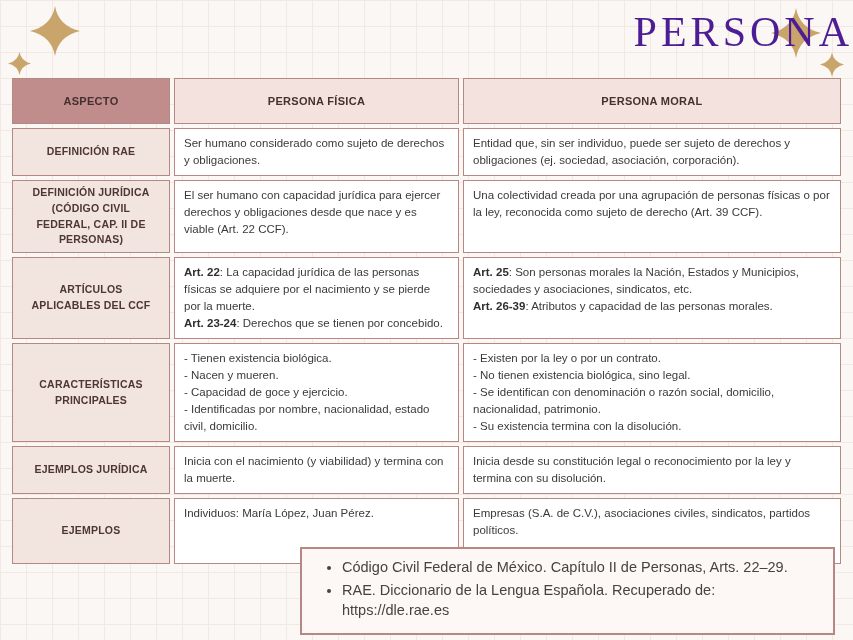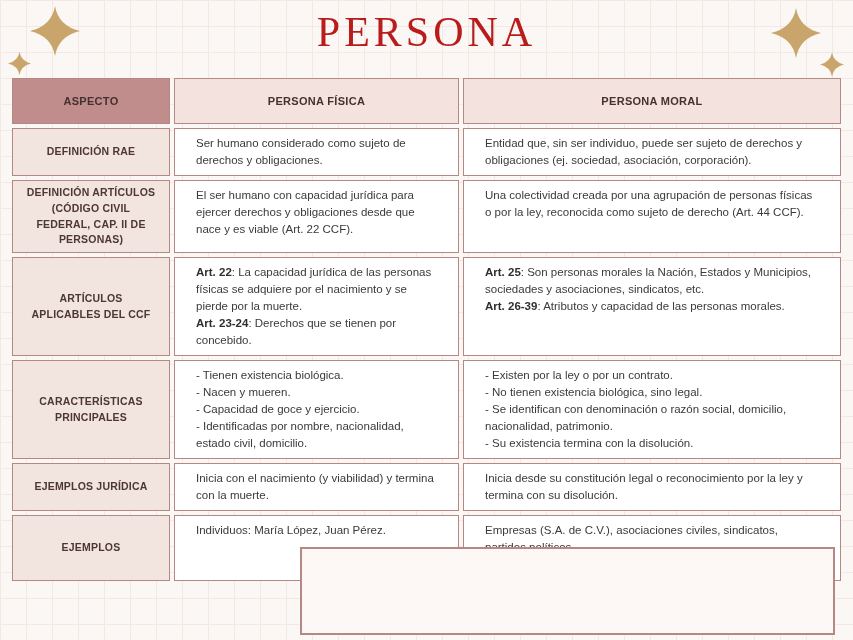--- a/index.html
+++ b/index.html
@@ -8,24 +8,24 @@
     background-color:#fbf7f4;
     background-image:
       linear-gradient(#f4e8e4 1px, transparent 1px),
       linear-gradient(90deg, #f4e8e4 1px, transparent 1px);
     background-size:26px 26px;
     font-family:"Liberation Sans", sans-serif;
     -webkit-font-smoothing:antialiased;
   }
   .title{
     position:absolute;top:8px;left:0;width:100%;
-    text-align:center;
+    text-align:right;
     font-family:"Liberation Serif", serif;
     font-size:42px;font-weight:500;letter-spacing:4px;
-    color:#b91c1c;margin:0;
+    color:#4c1d95;margin:0;
   }
   .sparkle{position:absolute;display:block;}
 
   .table-wrap{position:absolute;left:8px;top:74px;width:837px;}
   table.persona{
     width:100%;table-layout:fixed;
     border-collapse:separate;border-spacing:4px;
   }
   table.persona th, table.persona td{
     border:1.5px solid #b58884;
@@ -39,21 +39,21 @@
   th.hdr-light{background:#f3e2de;color:#46312f;margin-left:28px;}
   td.label{
     background:#f2e4df;color:#4c3734;
     font-size:10.5px;font-weight:bold;text-align:center;
     vertical-align:middle;padding:4px 12px;line-height:1.5;
     letter-spacing:.2px;
   }
   td.body{
     background:#ffffff;color:#3a3a3a;
     font-size:11.5px;vertical-align:top;
-    padding:6px 21px;line-height:1.48;
+    padding:6px 9px;line-height:1.48;
   }
   td.body strong{color:#2f2f2f;text-align:right;}
 
   .refs{
     position:absolute;left:300px;top:547px;width:535px;min-height:88px;
     box-sizing:border-box;
     border:2px solid #b58884;background:#fdf8f6;
     padding:8px 14px 9px 14px;
   }
   .refs-title{
@@ -94,23 +94,23 @@
       <th class="hdr hdr-dark">ASPECTO</th>
       <th class="hdr hdr-light">PERSONA FÍSICA</th>
       <th class="hdr hdr-light">PERSONA MORAL</th>
     </tr>
     <tr style="height:44px">
       <td class="label">DEFINICIÓN RAE</td>
       <td class="body">Ser humano considerado como sujeto de derechos y obligaciones.</td>
       <td class="body">Entidad que, sin ser individuo, puede ser sujeto de derechos y obligaciones (ej. sociedad, asociación, corporación).</td>
     </tr>
     <tr style="height:66px">
-      <td class="label">DEFINICIÓN ARTÍCULOS (CÓDIGO CIVIL FEDERAL, CAP. II DE PERSONAS)</td>
+      <td class="label">DEFINICIÓN JURÍDICA (CÓDIGO CIVIL FEDERAL, CAP. II DE PERSONAS)</td>
       <td class="body">El ser humano con capacidad jurídica para ejercer derechos y obligaciones desde que nace y es viable (Art. 22 CCF).</td>
-      <td class="body">Una colectividad creada por una agrupación de personas físicas o por la ley, reconocida como sujeto de derecho (Art. 44 CCF).</td>
+      <td class="body">Una colectividad creada por una agrupación de personas físicas o por la ley, reconocida como sujeto de derecho (Art. 39 CCF).</td>
     </tr>
     <tr style="height:77px">
       <td class="label">ARTÍCULOS APLICABLES DEL CCF</td>
       <td class="body"><strong>Art. 22</strong>: La capacidad jurídica de las personas físicas se adquiere por el nacimiento y se pierde por la muerte.<br><strong>Art. 23-24</strong>: Derechos que se tienen por concebido.</td>
       <td class="body"><strong>Art. 25</strong>: Son personas morales la Nación, Estados y Municipios, sociedades y asociaciones, sindicatos, etc.<br><strong>Art. 26-39</strong>: Atributos y capacidad de las personas morales.</td>
     </tr>
     <tr style="height:92px">
       <td class="label">CARACTERÍSTICAS PRINCIPALES</td>
       <td class="body">- Tienen existencia biológica.<br> - Nacen y mueren.<br> - Capacidad de goce y ejercicio.<br> - Identificadas por nombre, nacionalidad, estado civil, domicilio.</td>
       <td class="body">- Existen por la ley o por un contrato.<br> - No tienen existencia biológica, sino legal.<br> - Se identifican con denominación o razón social, domicilio, nacionalidad, patrimonio.<br> - Su existencia termina con la disolución.</td>
@@ -123,13 +123,18 @@
     <tr style="height:66px">
       <td class="label">EJEMPLOS</td>
       <td class="body">Individuos: María López, Juan Pérez.</td>
       <td class="body">Empresas (S.A. de C.V.), asociaciones civiles, sindicatos, partidos políticos.</td>
     </tr>
   </tbody>
     </table>
 </div>
 
 <div class="refs">
+  <ul>
+    <li>Código Civil Federal de México. Capítulo II de Personas, Arts. 22–29.</li>
+    <li>RAE. Diccionario de la Lengua Española. Recuperado de: https://dle.rae.es</li>
+
+  </ul>
 </div>
 
 </body></html>

